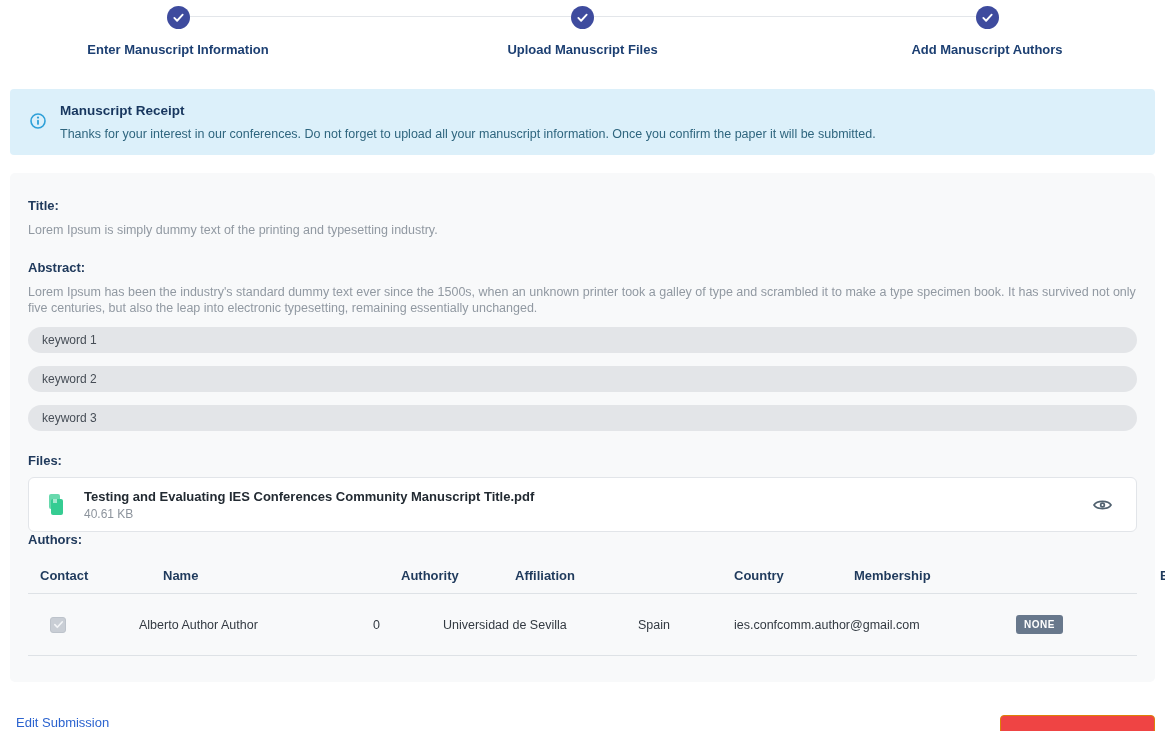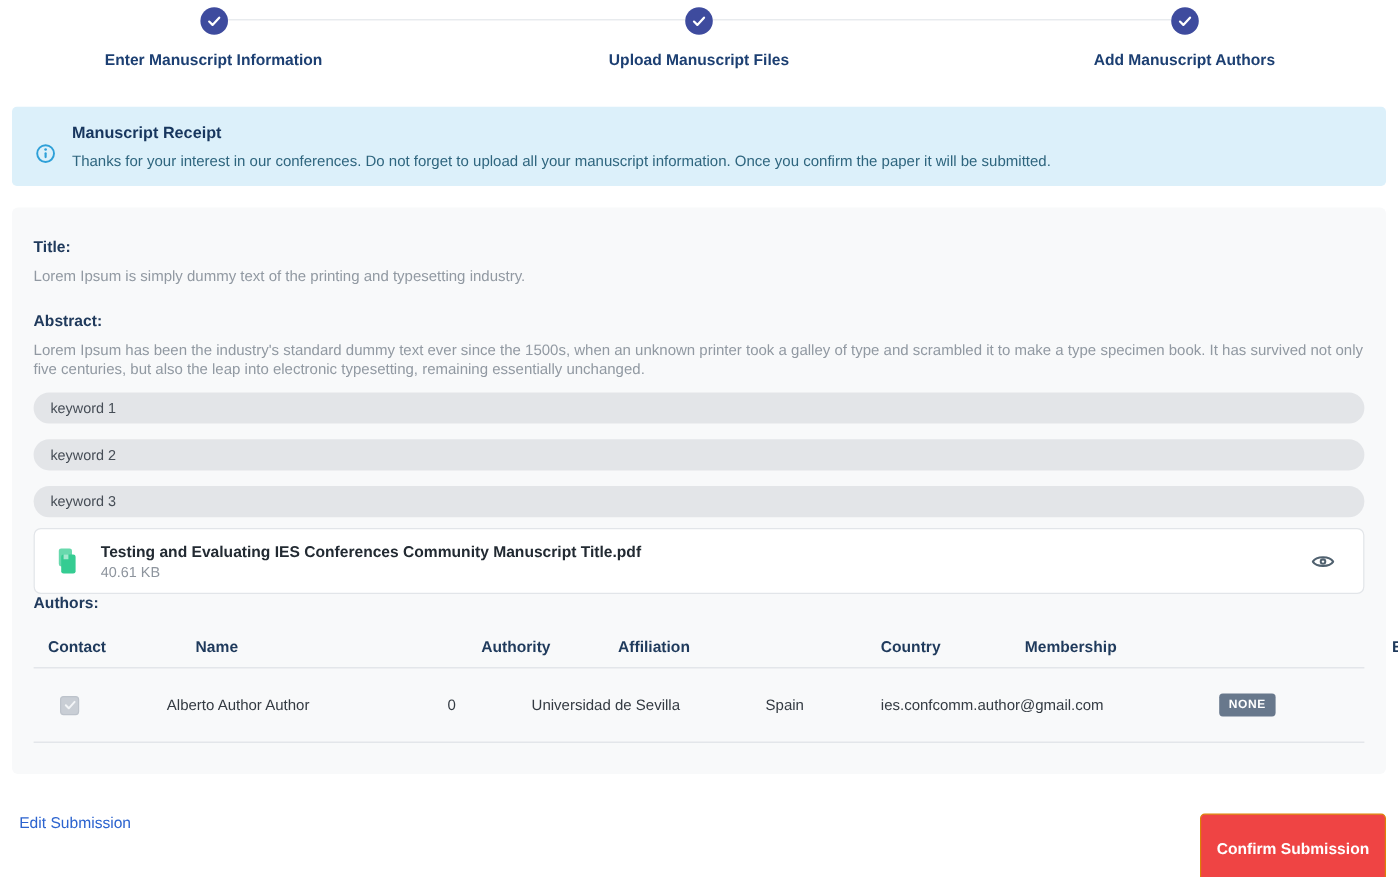--- a/index.html
+++ b/index.html
@@ -11,21 +11,21 @@
     padding-top: 6px; height: 62px; }
   .stepper-line { position: absolute; left: 178px; right: 178px; top: 16px; height: 1px;
     background: #e3e6ea; }
   .step { display: flex; flex-direction: column; align-items: center; position: relative; }
   .step-circle { width: 23px; height: 23px; border-radius: 50%; background: #3e4b9e;
     display: flex; align-items: center; justify-content: center; z-index: 2; }
   .step-label { margin-top: 13px; font-size: 13px; color: #1c3f72; font-weight: bold; }
 
   
   .alert { margin: 27px 10px 0 10px; background: #dcf0fa; border-radius: 4px;
-    padding: 12px 16px 14px 20px; display: flex; align-items: flex-end; gap: 14px; }
+    padding: 12px 16px 14px 20px; display: flex; align-items: center; gap: 14px; }
   .alert-icon { margin-top: 3px; flex: 0 0 auto; }
   .alert-title { font-size: 13.5px; font-weight: 700; color: #17365e; padding-top: 2px; }
   .alert-body { margin-top: 9px; font-size: 12.5px; color: #2e657e; }
 
   
   .card { margin: 18px 10px 0 10px; background: #f8f9fa; border-radius: 5px;
     padding: 25px 18px 26px 18px; }
   .sec-label { font-size: 13px; font-weight: 700; color: #203a5c; }
   .muted { margin-top: 9px; font-size: 12.5px; color: #9199a2; line-height: 16px; }
   .abstract { max-width: 1110px; }
@@ -123,20 +123,21 @@
 
     <div class="sec-label mt">Abstract:</div>
     <div class="muted abstract">Lorem Ipsum has been the industry's standard dummy text ever since the 1500s, when an unknown printer took a galley of type and scrambled it to make a type specimen book. It has survived not only five centuries, but also the leap into electronic typesetting, remaining essentially unchanged.</div>
 
     <div class="pills">
       <span class="pill">keyword 1</span>
       <span class="pill">keyword 2</span>
       <span class="pill">keyword 3</span>
     </div>
 
+    <div class="sec-label mt">Files:</div>
     <div class="file-card">
       <span style="line-height:0;">
         <svg width="21" height="23" viewBox="0 0 21 23">
           <rect x="3" y="1" width="11" height="15" rx="2" fill="#35cc92" opacity="0.75"></rect>
           <path d="M7 6 h8 a2 2 0 0 1 2 2 v12 a2 2 0 0 1 -2 2 h-8 a2 2 0 0 1 -2 -2 v-12 a2 2 0 0 1 2 -2 z" fill="#35cc92"></path>
           <path d="M7 6 l4 0 0 4 -4 0 z" fill="#ffffff" opacity="0.55"></path>
         </svg>
       </span>
       <div class="file-info">
         <div class="file-name">Testing and Evaluating IES Conferences Community Manuscript Title.pdf</div>

